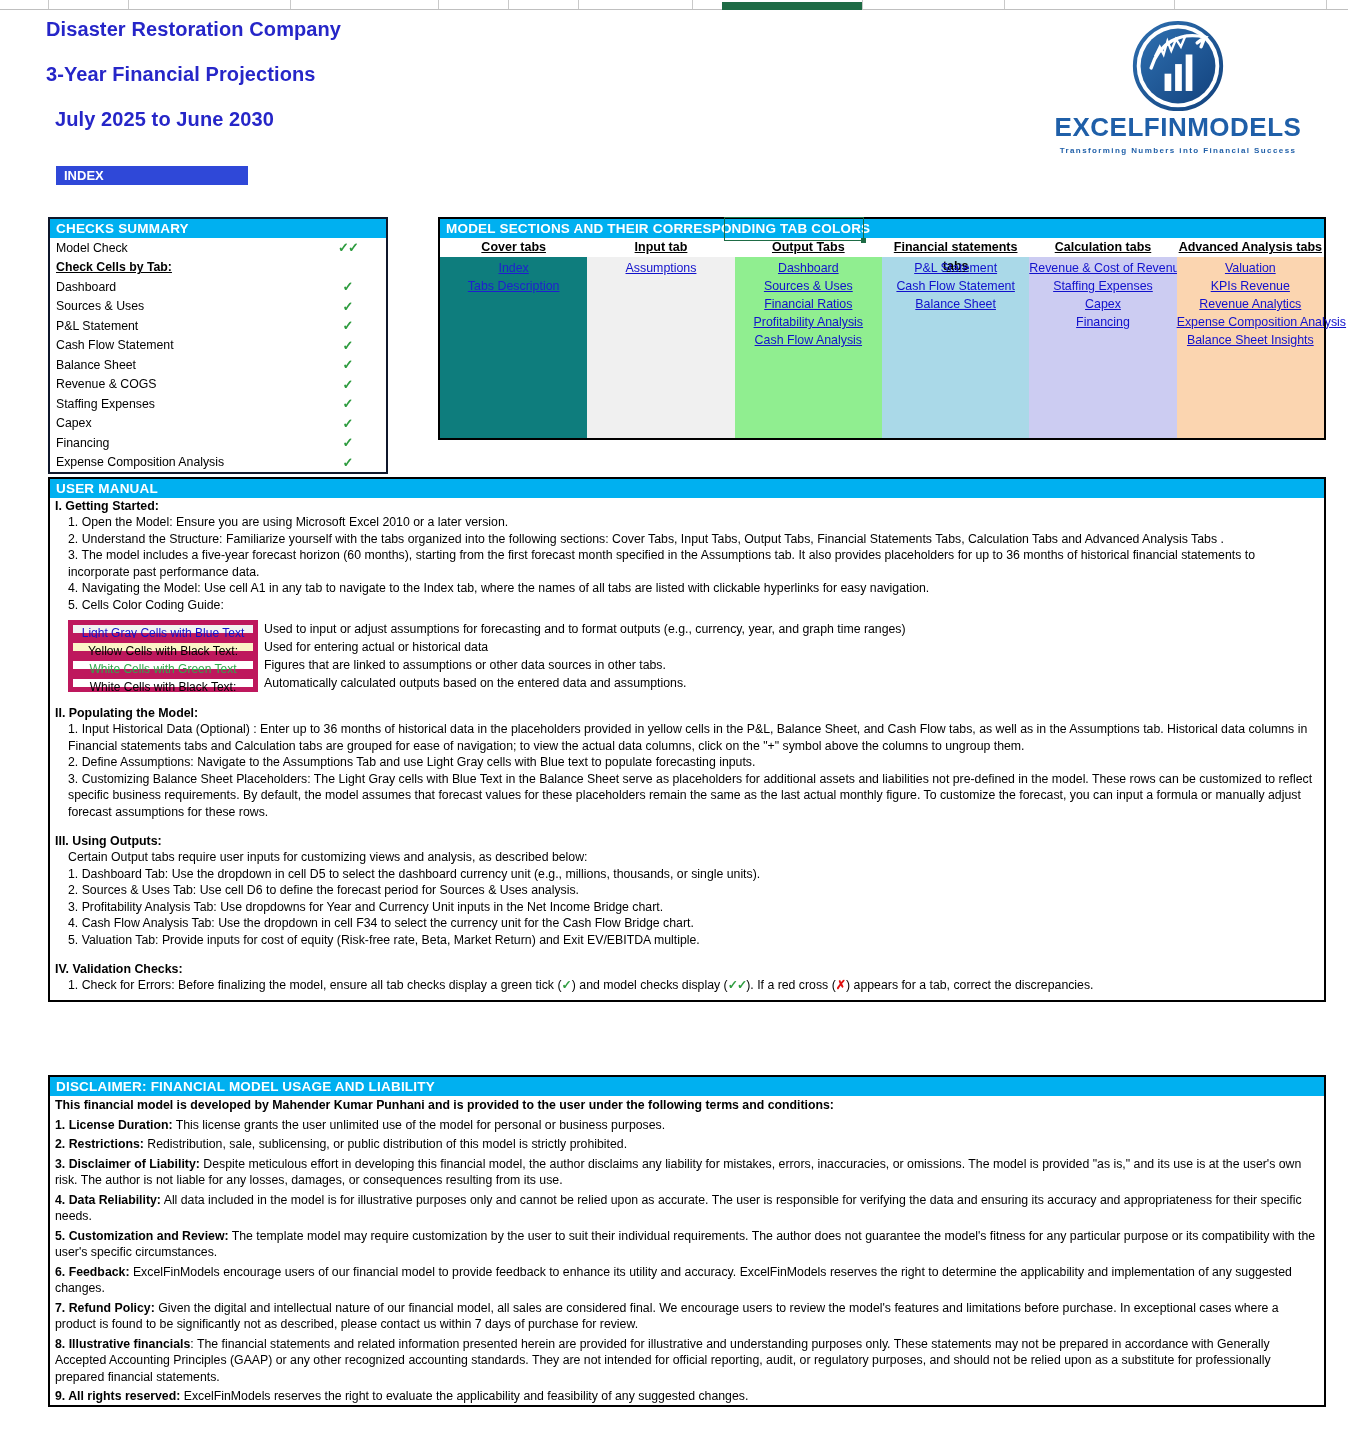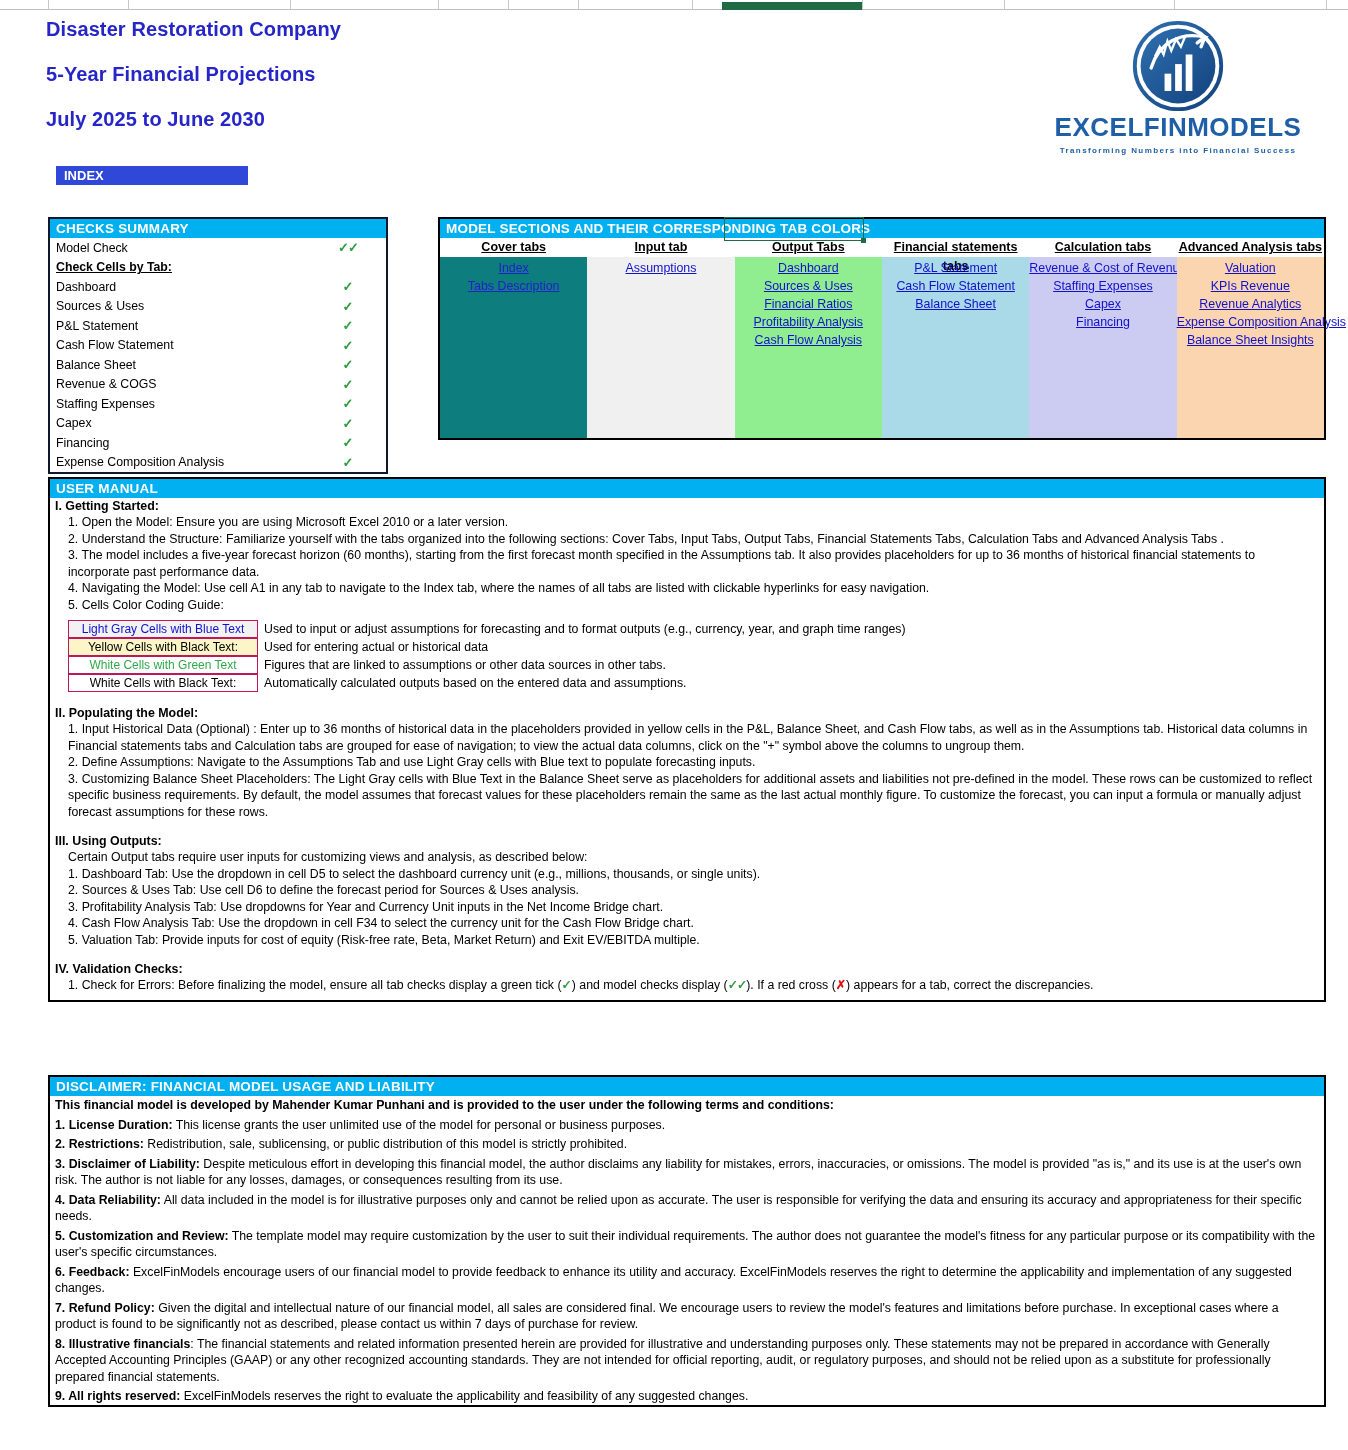--- a/index.html
+++ b/index.html
@@ -13,21 +13,21 @@
   .grid-strip{position:absolute;top:0;left:0;width:1348px;height:10px;background:#fff;}
   .grid-strip .gl{position:absolute;top:0;width:1px;height:9px;background:#c9c9c9;}
   .grid-strip .hline{position:absolute;top:9px;left:0;width:1348px;height:1px;background:#bfbfbf;}
   .grid-strip .sel{position:absolute;top:2px;left:722px;width:140px;height:8px;background:#1e6b45;}
 
   
   .title-block{position:absolute;left:46px;top:18px;}
   .title{color:#2626c8;font-weight:bold;font-size:20px;letter-spacing:0.1px;margin-bottom:22px;
          font-family:"Liberation Sans",sans-serif;}
   .title.t2{margin-bottom:22px;}
-  .title.t3{margin-bottom:0;}
+  .title.t3{margin-bottom:0;margin-left:9px;}
 
   
   .logo{position:absolute;right:20px;top:18px;width:300px;height:145px;text-align:center;}
   .logo .mark{width:96px;height:96px;margin:0 auto;display:block;}
   .logo .brand{font-size:26px;font-weight:bold;color:#1f5fa8;letter-spacing:0.5px;margin-top:-2px;}
   .logo .tag{font-size:8px;font-weight:bold;color:#1f5fa8;letter-spacing:1.4px;margin-top:3px;}
 
   
   .index-badge{position:absolute;left:56px;top:166px;width:192px;height:19px;background:#2f48d8;
     color:#fff;font-weight:bold;font-size:13px;line-height:19px;padding-left:8px;box-sizing:border-box;}
@@ -64,21 +64,21 @@
 
   
   .manual{position:absolute;left:48px;top:477px;width:1278px;border:2px solid #000;background:#fff;box-sizing:border-box;}
   .manual .body{padding:0 0 6px 0;border-radius:8px;}
   .mh{font-size:12.4px;font-weight:bold;color:#000;padding:1px 0 1px 5px;}
   .mp{font-size:12.3px;color:#000;padding:0 6px 0 18px;line-height:16.5px;}
   .spacer{height:13px;}
 
   .ccg{margin:7px 0 0 18px;}
   .ccg .row{display:flex;align-items:stretch;height:18px;}
-  .ccg .key{width:190px;border:1px solid #be185d;font-size:12px;text-align:center;line-height:16px;box-sizing:border-box;}
+  .ccg .key{width:190px;border:5px solid #be185d;font-size:12px;text-align:center;line-height:16px;box-sizing:border-box;}
   .ccg .k1{background:#f2f2f2;color:#1111cc;}
   .ccg .k2{background:#fbf5c8;color:#000;}
   .ccg .k3{background:#fff;color:#2faa4a;}
   .ccg .k4{background:#fff;color:#000;}
   .ccg .val{font-size:12.3px;color:#000;line-height:18px;padding-left:6px;}
   .tickg{color:#2e9c3f;font-weight:bold;}
   .crossr{color:#e01010;font-weight:bold;}
 
   
   .disc{position:absolute;left:48px;top:1075px;width:1278px;border:2px solid #000;background:#fff;box-sizing:border-box;}
@@ -100,21 +100,21 @@
   <div class="gl" style="left:862px"></div>
   <div class="gl" style="left:1004px"></div>
   <div class="gl" style="left:1174px"></div>
   <div class="gl" style="left:1326px"></div>
   <div class="hline"></div>
   <div class="sel"></div>
 </div>
 
 <div class="title-block">
   <div class="title t1">Disaster Restoration Company</div>
-  <div class="title t2">5-Year Financial Projections</div>
+  <div class="title t2">3-Year Financial Projections</div>
   <div class="title t3">July 2025 to June 2030</div>
 </div>
 
 <div class="logo">
   <svg class="mark" viewBox="0 0 100 100">
     <defs>
       <linearGradient id="lg" x1="0" y1="0" x2="1" y2="1">
         <stop offset="0%" stop-color="#2e6fb0"></stop>
         <stop offset="100%" stop-color="#13437e"></stop>
       </linearGradient>

